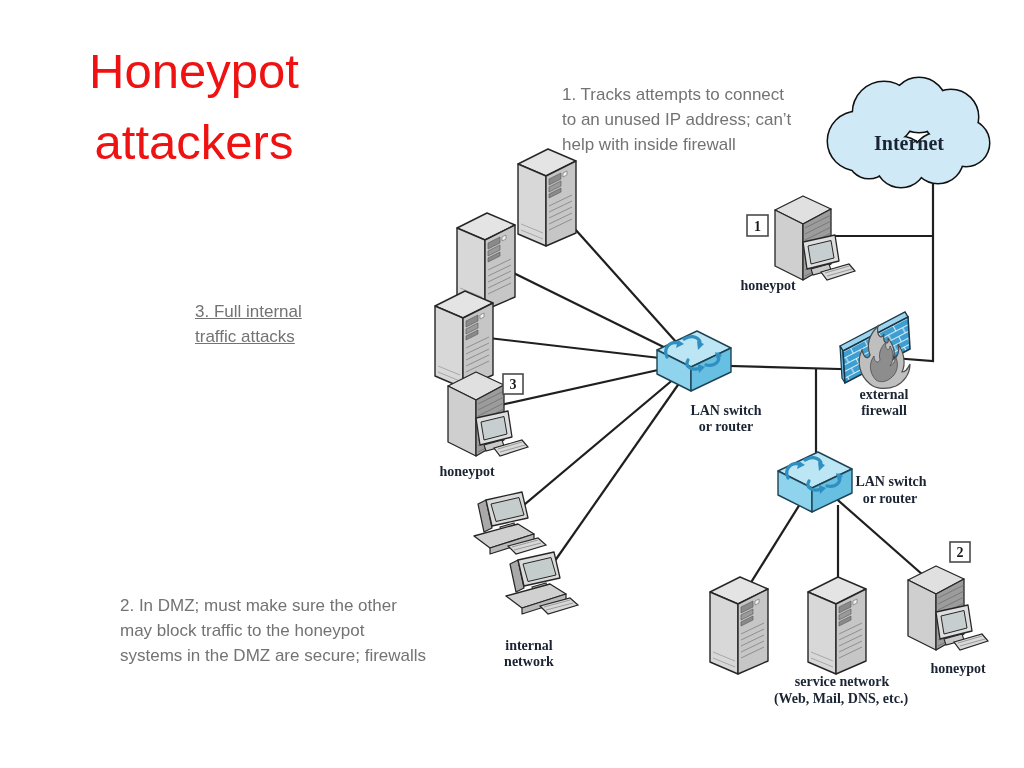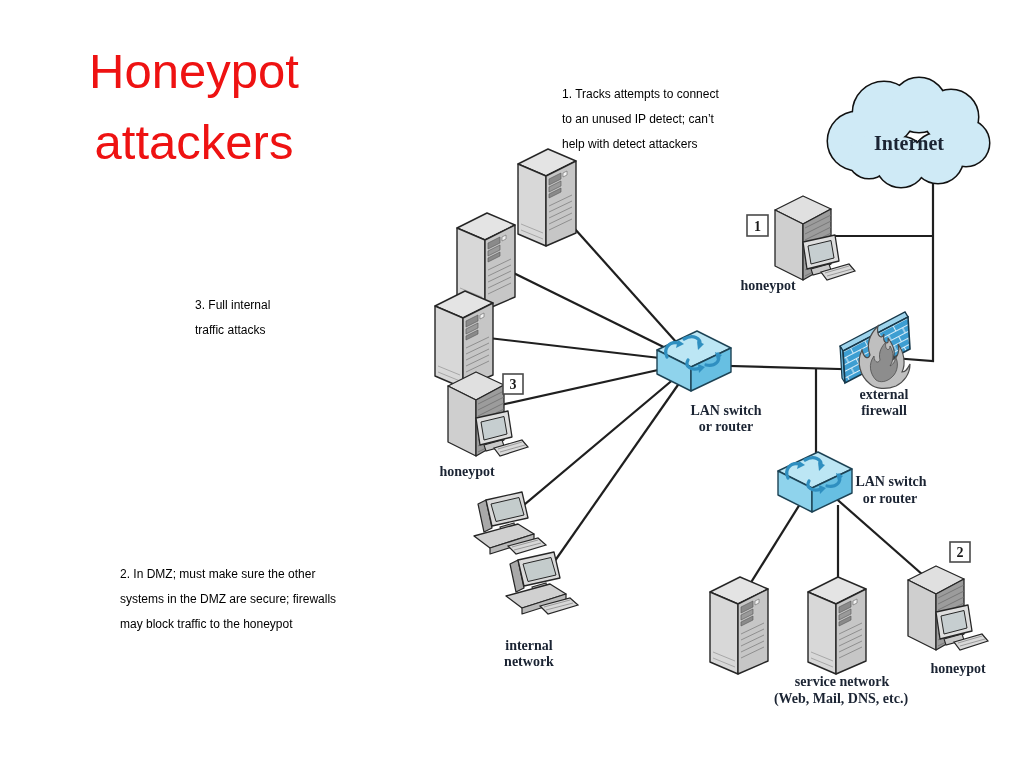--- a/index.html
+++ b/index.html
@@ -1,24 +1,24 @@
 <!DOCTYPE html>
 <html><head>
 <meta charset="utf-8">
 <style>
   html,body{margin:0;padding:0;background:#fff;}
   .slide{position:relative;width:1024px;height:768px;background:#ffffff;overflow:hidden;
          font-family:"Liberation Sans",sans-serif;}
   .diagram-svg{position:absolute;left:0;top:0;width:1024px;height:768px;}
   .slide-title{position:absolute;left:8px;top:36px;width:372px;text-align:center;
                color:#ee1212;font-size:49px;line-height:71px;font-weight:400;letter-spacing:0px;}
-  .note{position:absolute;color:#000000;font-size:12px;line-height:25px;white-space:nowrap;font-weight:400;}
+  .note{position:absolute;color:#737373;font-size:17px;line-height:25px;white-space:nowrap;font-weight:400;}
   .note-1{left:562px;top:82px;}
-  .note-2{left:120px;top:562px;}
-  .note-3{left:195px;top:293px;}
+  .note-2{left:120px;top:593px;}
+  .note-3{left:195px;top:299px;text-decoration:underline;}
   .dlabel{font-family:"Liberation Serif","DejaVu Serif",serif;font-weight:bold;
           font-size:14px;fill:#1b2433;text-anchor:middle;}
   .ilabel{font-family:"Liberation Serif","DejaVu Serif",serif;font-weight:bold;
           font-size:20px;fill:#1b2433;text-anchor:middle;}
   .mlabel{font-family:"Liberation Serif","DejaVu Serif",serif;font-weight:bold;
           font-size:14px;fill:#1a1a1a;text-anchor:middle;}
   .conn{stroke:#1f1f1f;stroke-width:2.2;fill:none;}
 </style>
 </head>
 <body>
@@ -187,26 +187,26 @@
     <text class="dlabel" x="841" y="703">(Web, Mail, DNS, etc.)</text>
   </svg>
 
   <div class="slide-title">
     <div>Honeypot</div>
     <div>attackers</div>
   </div>
 
   <div class="note note-1">
     <div>1. Tracks attempts to connect</div>
-    <div>to an unused IP detect; can’t</div>
-    <div>help with detect attackers</div>
+    <div>to an unused IP address; can’t</div>
+    <div>help with inside firewall</div>
   </div>
   <div class="note note-2">
     <div>2. In DMZ; must make sure the other</div>
+    <div>may block traffic to the honeypot</div>
     <div>systems in the DMZ are secure; firewalls</div>
-    <div>may block traffic to the honeypot</div>
   </div>
   <div class="note note-3">
     <div>3. Full internal</div>
     <div>traffic attacks</div>
   </div>
 
 </div>
 
 </body></html>

